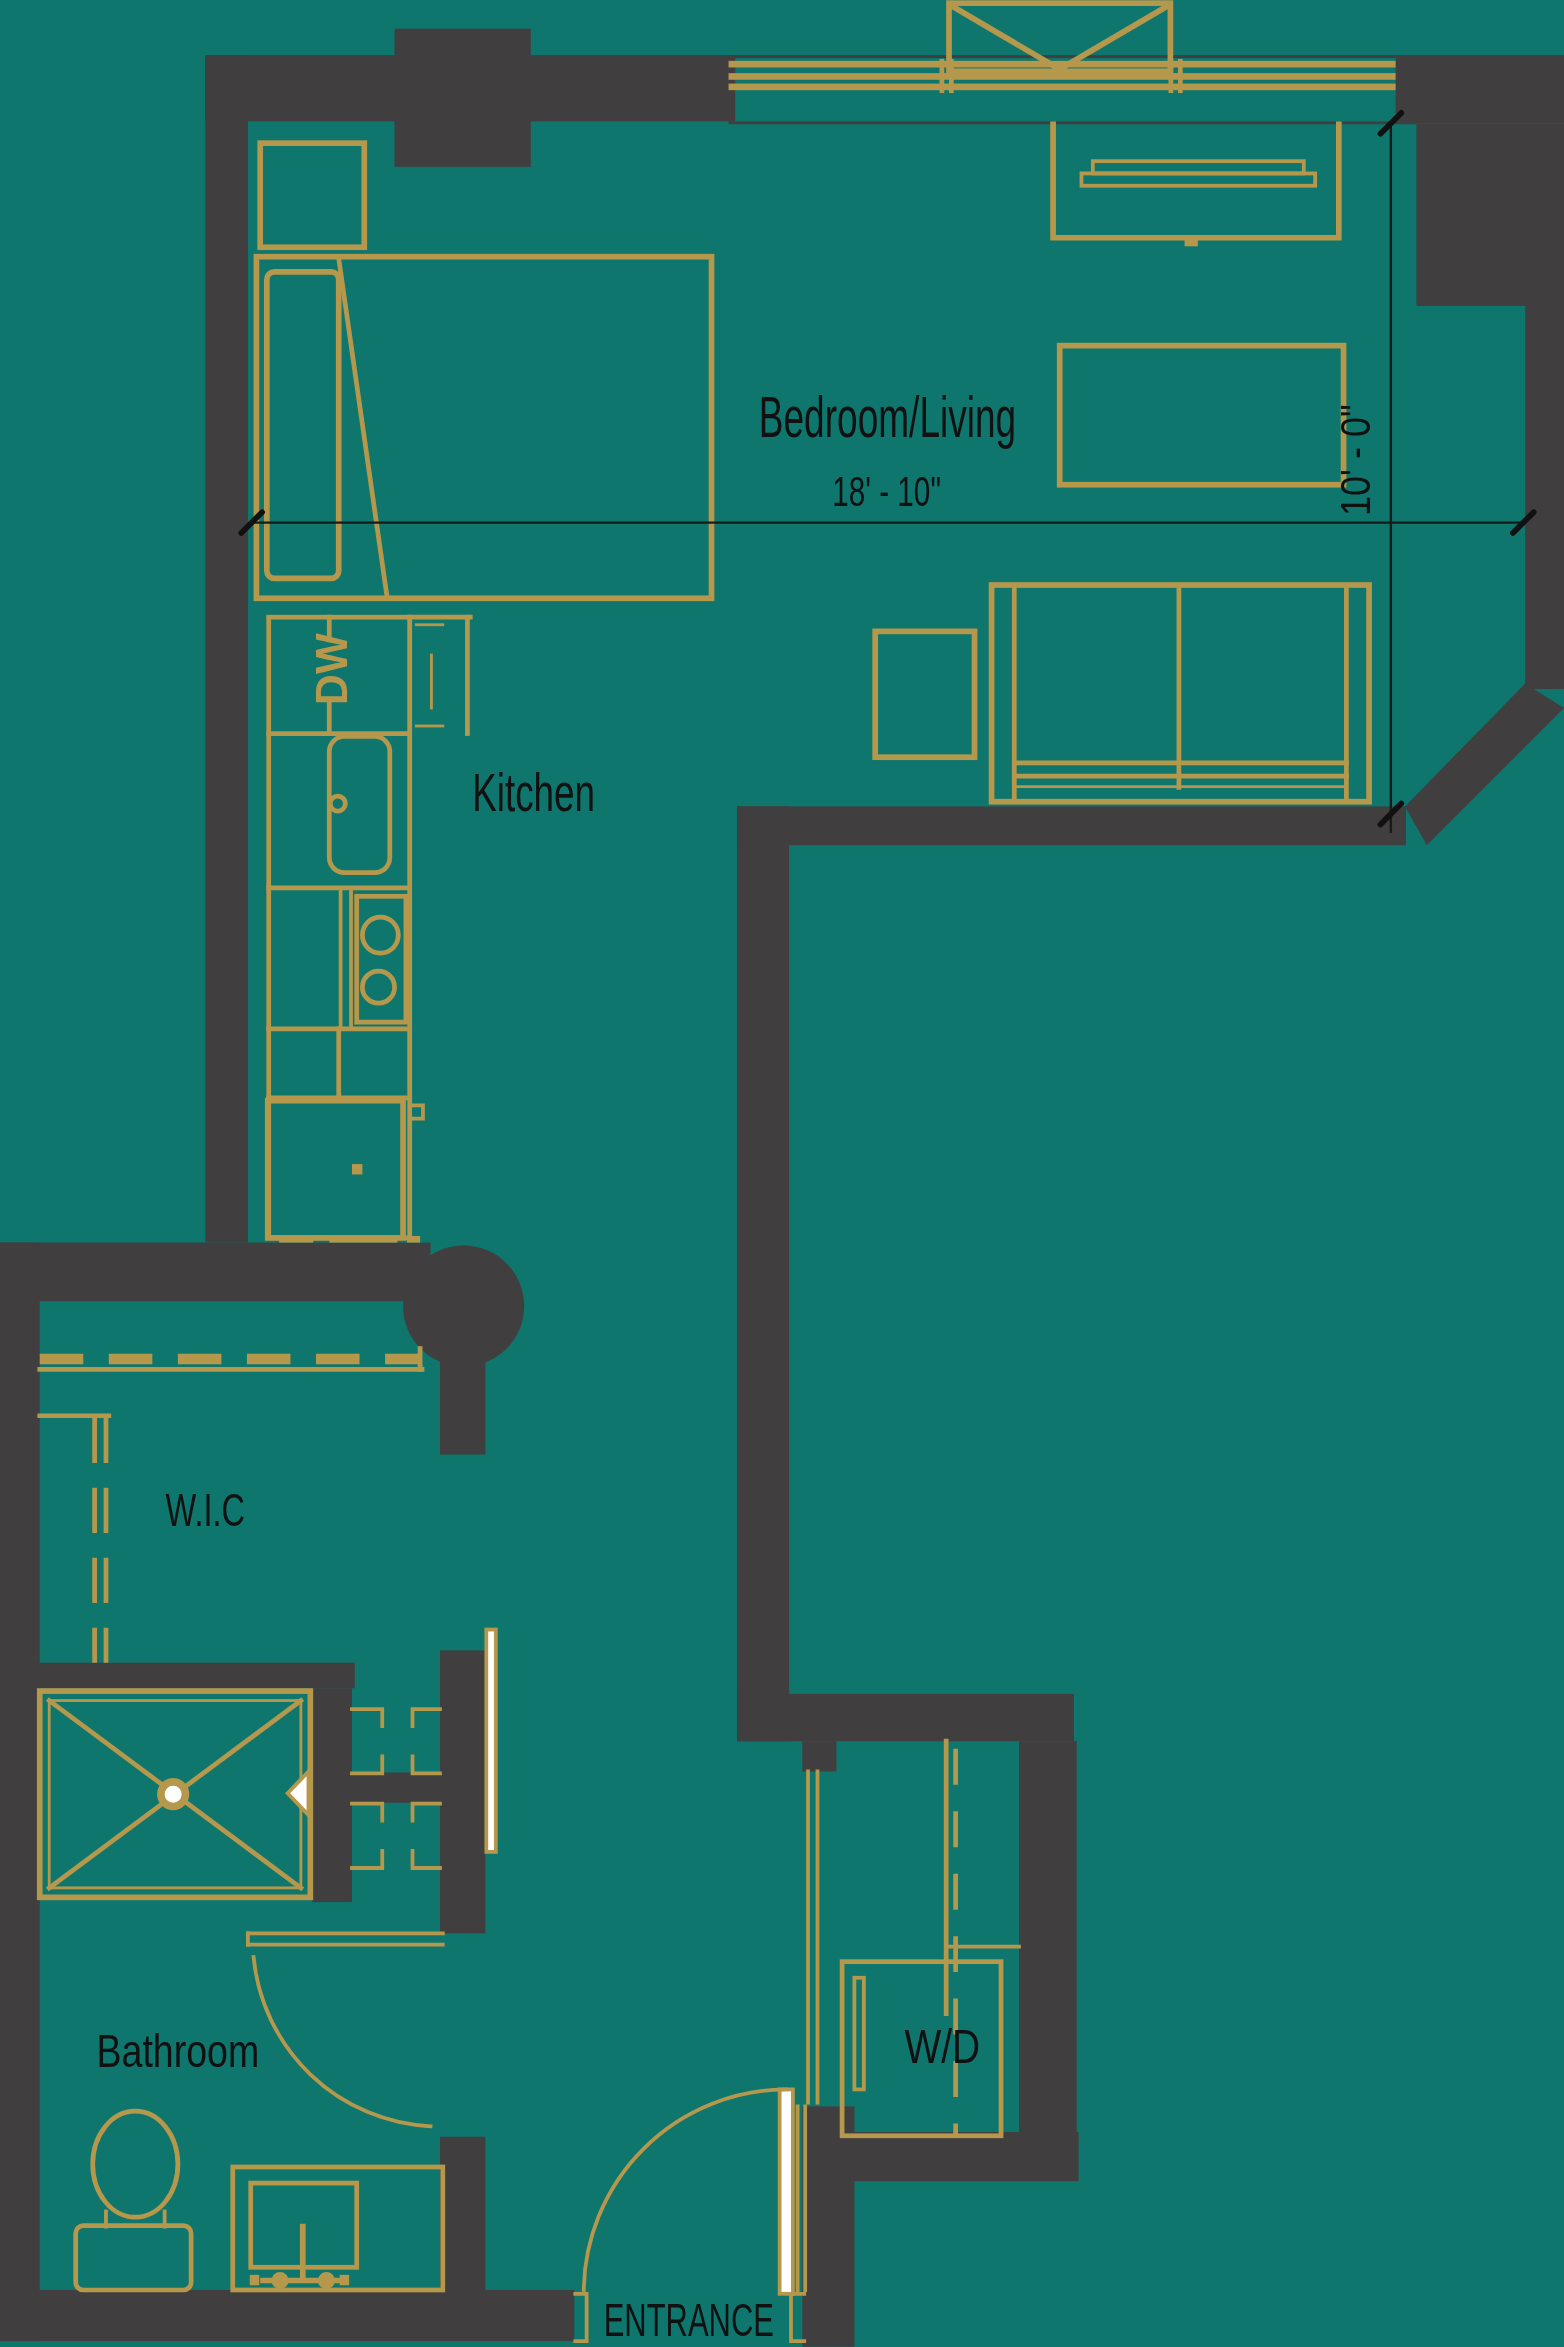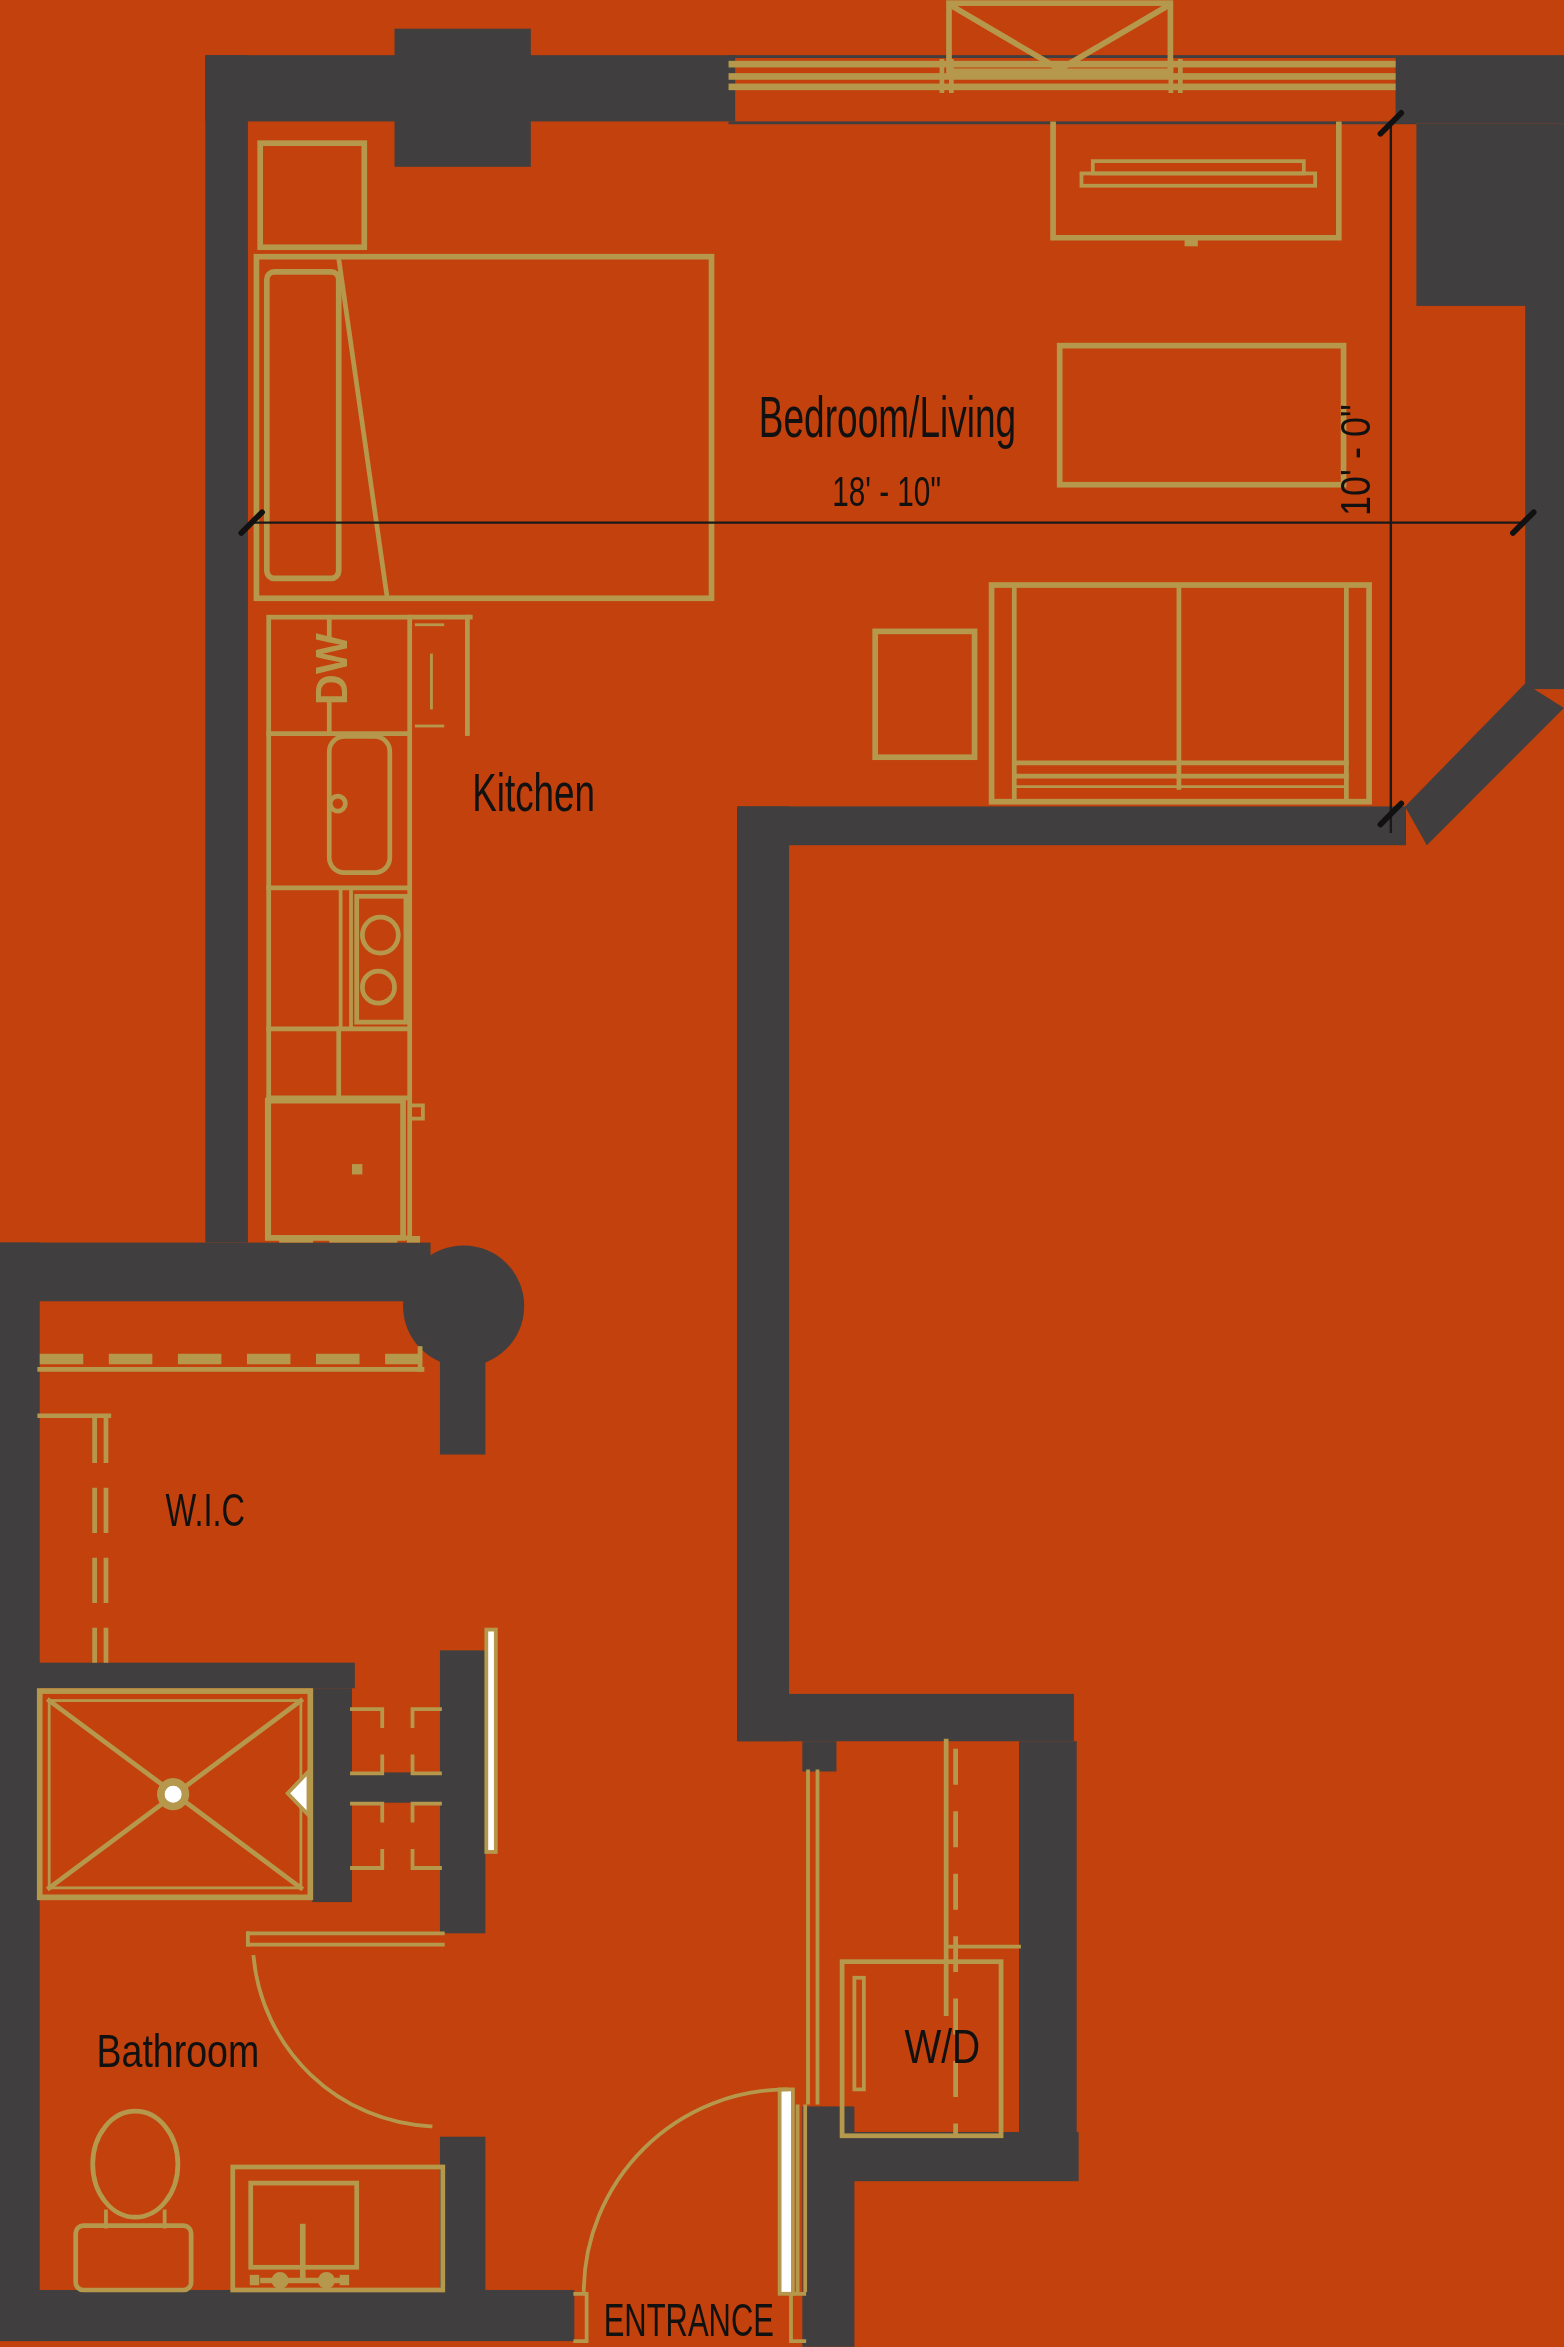--- a/index.html
+++ b/index.html
@@ -1,16 +1,16 @@
 <!DOCTYPE html>
 <html style="font-size:15px"><head>
 <meta charset="utf-8">
 <style>
   html,body{margin:0;padding:0;background:#ffffff;}
-  .plan{position:relative;width:1564px;height:2348px;background:#c2410c;overflow:hidden;}
+  .plan{position:relative;width:1564px;height:2348px;background:#0f766e;overflow:hidden;}
   .plan svg{position:absolute;left:0;top:0;}
   .wall{fill:#403e3f;stroke:none;}
   .thin{fill:#403e3f;}
   .gold{stroke:#b6984c;fill:none;stroke-width:5;stroke-linecap:square;}
   .gold6{stroke:#b6984c;fill:none;stroke-width:6;stroke-linecap:square;}
   .gold4{stroke:#b6984c;fill:none;stroke-width:4;stroke-linecap:square;}
   .gold3{stroke:#b6984c;fill:none;stroke-width:3;stroke-linecap:square;}
   .goldf{fill:#b6984c;stroke:none;}
   .goldw{stroke:#b6984c;fill:#ffffff;}
   .dimline{stroke:#1a1a1a;stroke-width:2.5;fill:none;}

